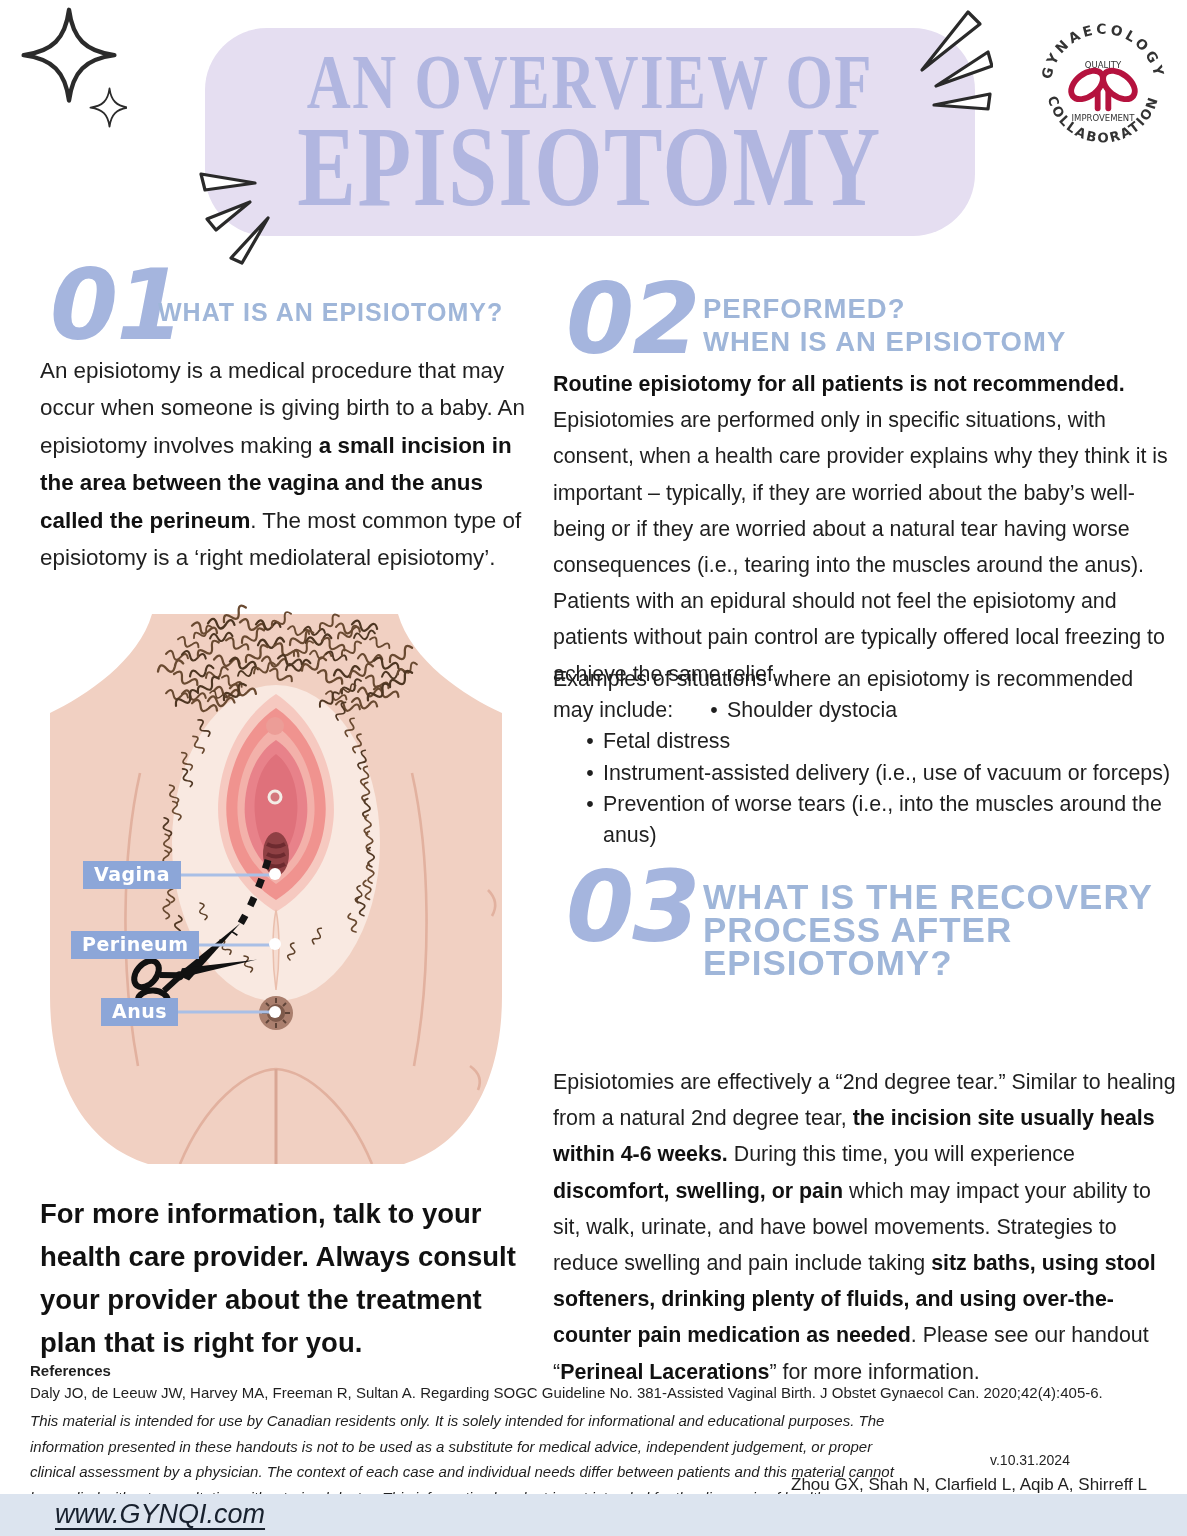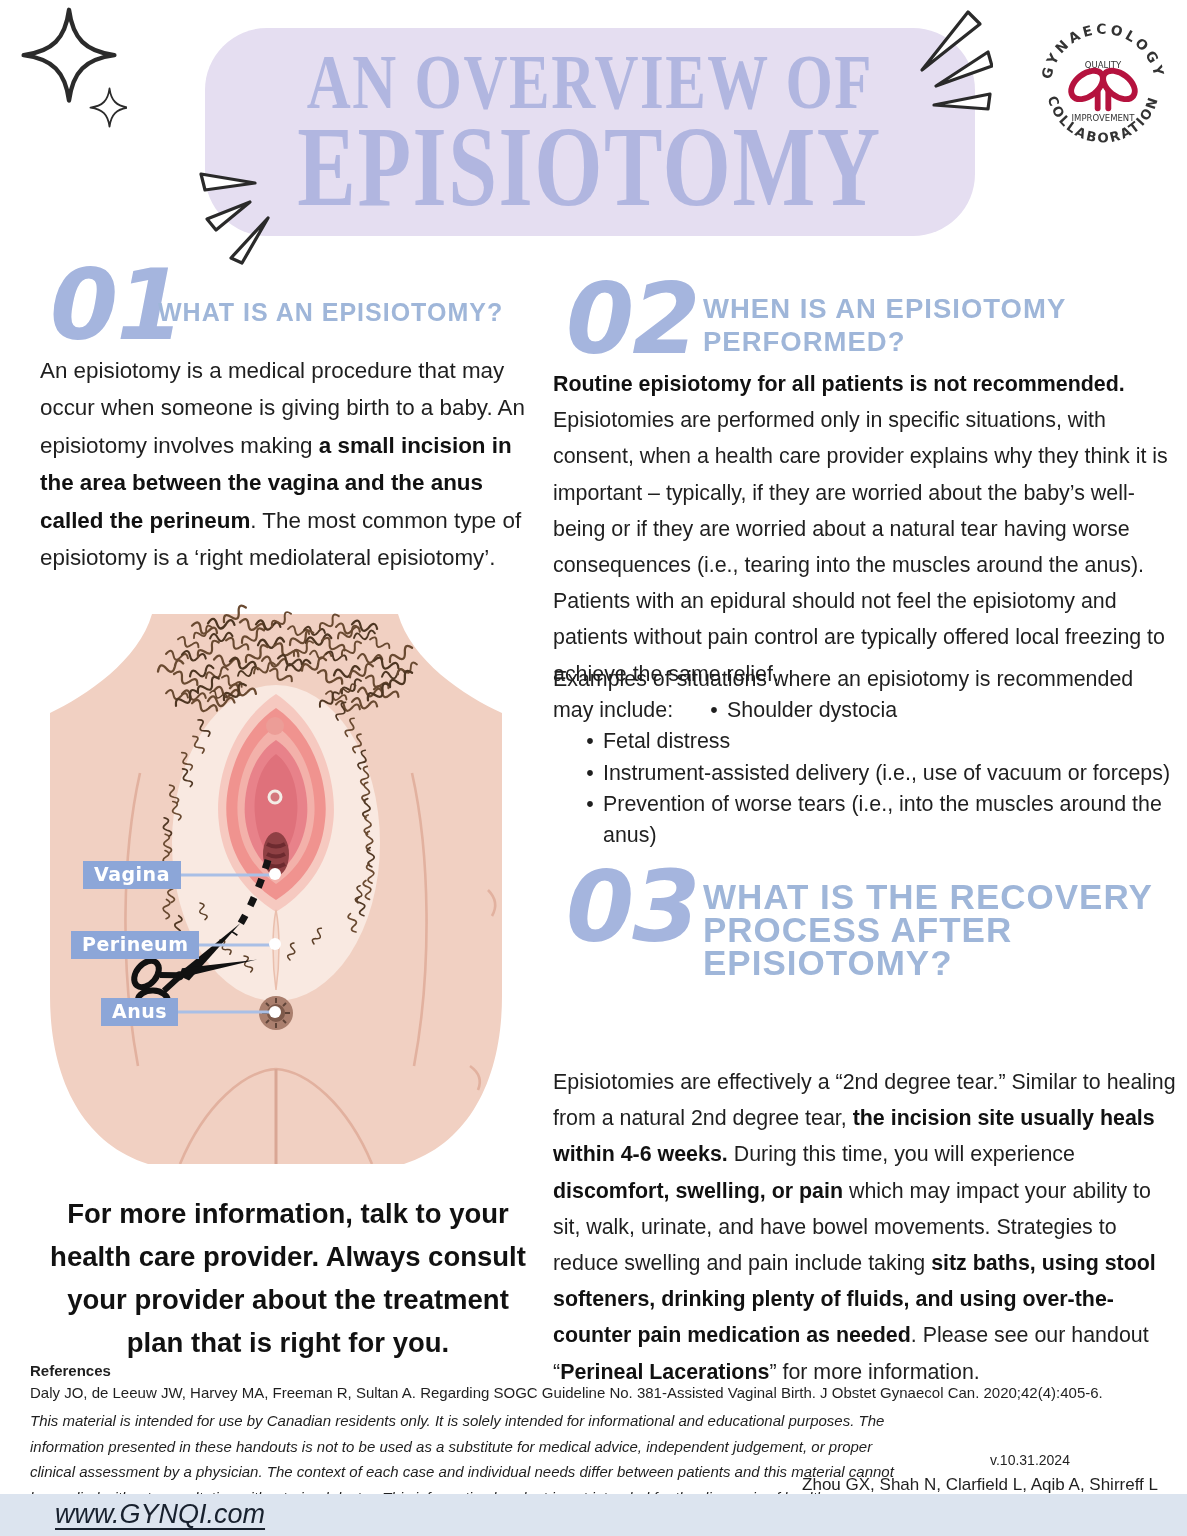--- a/index.html
+++ b/index.html
@@ -18,35 +18,35 @@
   .logo{position:absolute;left:1037px;top:20px;width:132px;height:132px;}
   .logo text{font-family:"DejaVu Sans",sans-serif;fill:#333;}
   
   .num{position:absolute;font-family:"DejaVu Sans",sans-serif;font-weight:700;font-size:98px;line-height:1;
        color:#a5b5de;letter-spacing:-2px;font-style:italic;}
   .shead{position:absolute;font-family:Liberation Sans, sans-serif;font-weight:700;color:#9fb6d9;
          letter-spacing:1px;}
   .para{position:absolute;font-size:22.4px;line-height:37.4px;}
   .para b,.rich b{font-weight:700;color:#111;}
   .rcol{font-size:21.4px;line-height:36.2px;}
-  .cta{position:absolute;left:40px;top:1192px;width:496px;font-size:27.5px;line-height:43px;font-weight:700;color:#111;text-align:center;}
+  .cta{position:absolute;left:40px;top:1192px;width:496px;font-size:27.5px;line-height:43px;font-weight:700;color:#111;}
   .bullet-row{display:flex;}
   .bullet-dot{width:26px;text-align:center;flex:0 0 26px;}
   
   .illu{position:absolute;left:40px;top:598px;width:472px;height:566px;}
   .illu svg{position:absolute;left:0;top:0;}
   #hair-group path{fill:none;stroke-width:2.1;stroke-linecap:round;}
   .alabel{position:absolute;background:#8ca6d8;color:#fff;font-family:"DejaVu Sans",sans-serif;
           font-weight:700;font-size:19px;line-height:25px;padding:1px 11px 2px;letter-spacing:.5px;}
   
   .refs-title{position:absolute;left:30px;top:1362px;font-size:15px;font-weight:700;}
   .ref-line{position:absolute;left:30px;top:1384px;width:1120px;font-size:15px;}
   .disclaimer{position:absolute;left:30px;top:1408px;width:884px;font-size:15px;line-height:25.6px;font-style:italic;}
   .version{position:absolute;left:990px;top:1452px;width:168px;text-align:left;font-size:14px;}
-  .credits{position:absolute;left:780px;top:1475px;width:378px;text-align:right;font-size:17px;}
+  .credits{position:absolute;left:780px;top:1475px;width:378px;text-align:center;font-size:17px;}
   .band{position:absolute;left:0;top:1494px;width:1187px;height:42px;background:#dce4ef;}
   .website{position:absolute;left:55px;top:1499px;font-size:27px;color:#18212e;
            text-decoration:underline;text-underline-offset:5px;cursor:pointer;font-style:italic;}
 </style>
 </head>
 <body>
 
 <div class="page">
 
   <svg class="deco sparkle" style="left:12px;top:4px" width="115" height="140" viewBox="0 0 115 145">
@@ -286,22 +286,22 @@
     </svg>
     <div class="alabel" style="left:43px;top:263px">Vagina</div>
     <div class="alabel" style="left:31px;top:333px">Perineum</div>
     <div class="alabel" style="left:61px;top:400px">Anus</div>
   </div>
 
   <div class="cta">For more information, talk to your health care provider. Always consult your provider about the treatment plan that is right for you.</div>
 
   <div class="num" style="left:566px;top:270px">02</div>
   <div class="shead" style="left:703px;top:292px;font-size:27.5px;line-height:33px">
+    <div>PERFORMED?</div>
     <div>WHEN IS AN EPISIOTOMY</div>
-    <div>PERFORMED?</div>
   </div>
   <div class="para rcol" style="left:553px;top:366px;width:620px"><b>Routine episiotomy for all patients is not recommended.</b><span> Episiotomies are performed only in specific situations, with consent, when a health care provider explains why they think it is important – typically, if they are worried about the baby’s well-being or if they are worried about a natural tear having worse consequences (i.e., tearing into the muscles around the anus). Patients with an epidural should not feel the episiotomy and patients without pain control are typically offered local freezing to achieve the same relief.</span></div>
 
   <div class="para rcol" style="left:553px;top:664px;width:630px;line-height:31.2px">
     <div>Examples of situations where an episiotomy is recommended</div>
     <div class="bullet-row">
       <span>may include:</span>
       <span class="bullet-dot" style="margin-left:28px">•</span>
       <span>Shoulder dystocia</span>
     </div>

